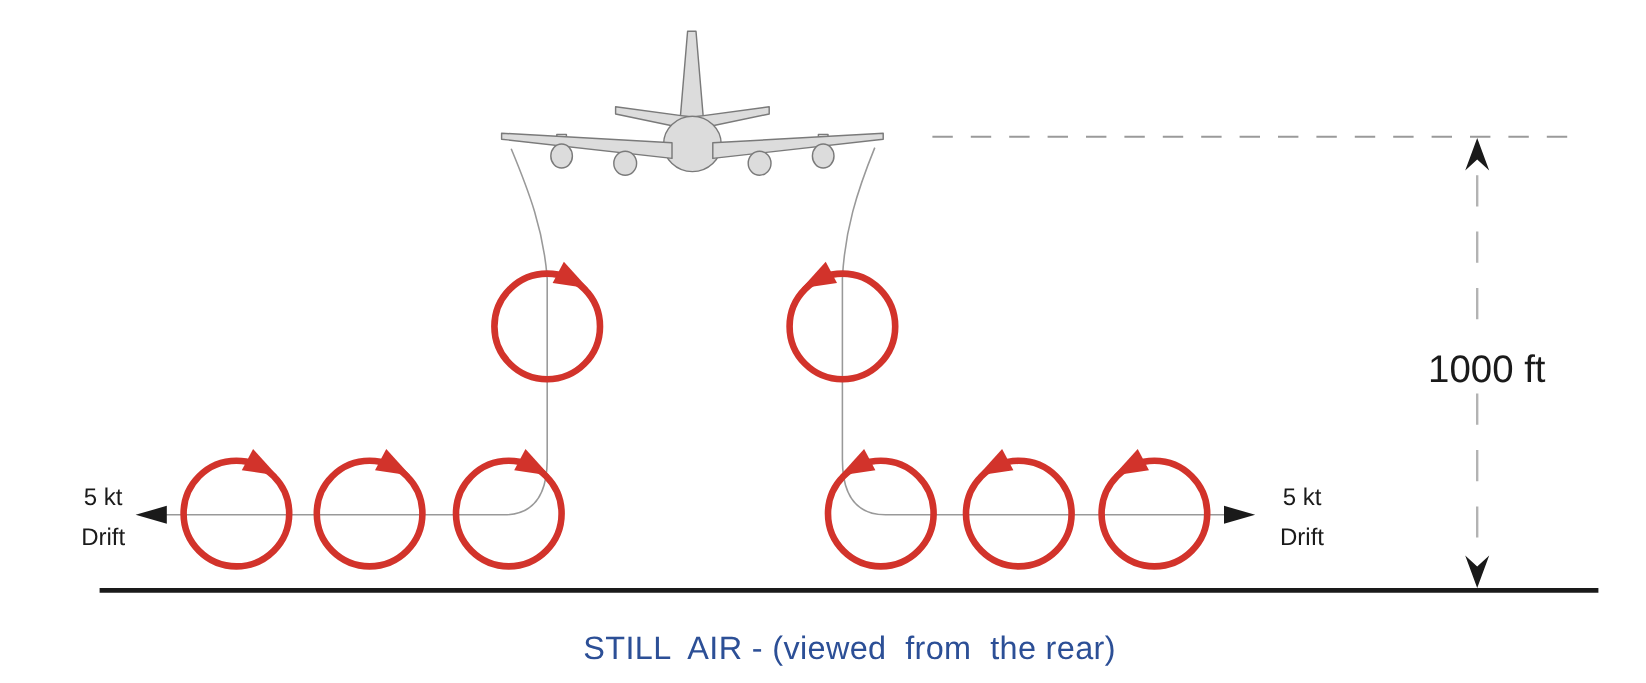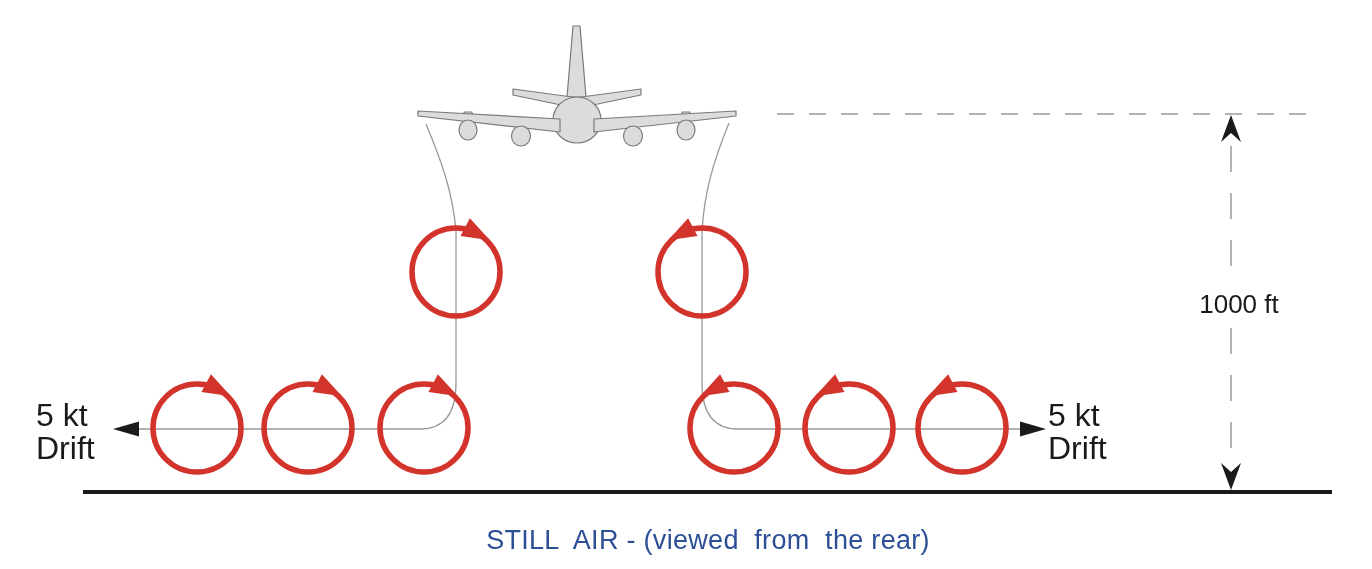--- a/index.html
+++ b/index.html
@@ -11,25 +11,25 @@
   svg.layer{position:absolute;left:0;top:0;}
   
   .dash-h{stroke:var(--dash,#9a9a9a);stroke-width:1.6;stroke-dasharray:17 15;fill:none;}
   .dash-v{stroke:var(--dash-light,#b3b3b3);stroke-width:2;stroke-dasharray:26 21;fill:none;}
   .ink-fill{fill:var(--ink,#1a1a1a);stroke:none;}
   .ground{stroke:var(--ink,#1a1a1a);stroke-width:4;}
   .trail{stroke:var(--trail,#999999);stroke-width:1.3;fill:none;}
   .aircraft-part{fill:var(--ac-fill,#dcdcdc);stroke:var(--ac-line,#7a7a7a);stroke-width:1.2;stroke-linejoin:round;}
   
   .label{position:absolute;}
-  .drift{font-size:32px;line-height:33px;}
+  .drift{font-size:20px;line-height:33px;text-align:center;}
   .drift span{display:block;}
   #drift-left{left:36px;top:399px;width:100px;}
   #drift-right{left:1048px;top:399px;width:74px;}
-  #altitude{left:1184px;top:289px;width:110px;text-align:center;font-size:26px;}
+  #altitude{left:1184px;top:289px;width:110px;text-align:center;font-size:32px;}
   #caption{
     left:0;top:525px;width:1416px;text-align:center;
     font-size:27px;letter-spacing:0.3px;white-space:pre;
     color:var(--caption,#2c4f96);
   }
 </style>
 </head>
 <body>
 
 <div class="stage">

